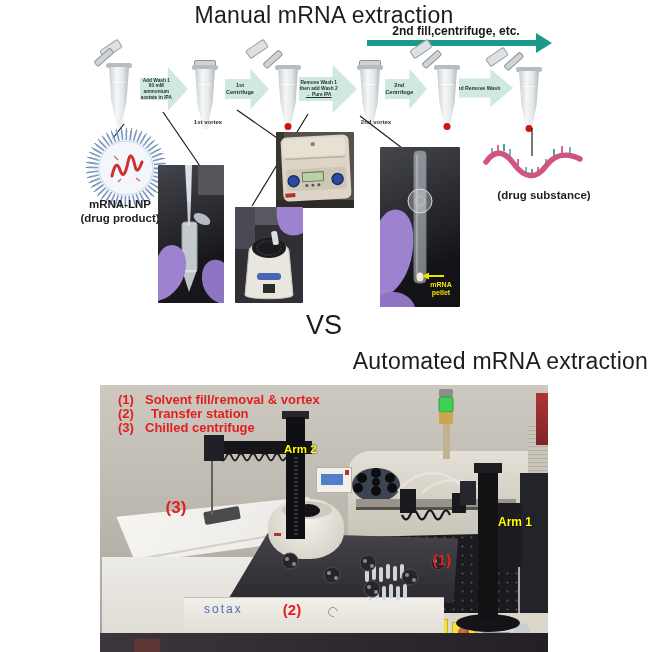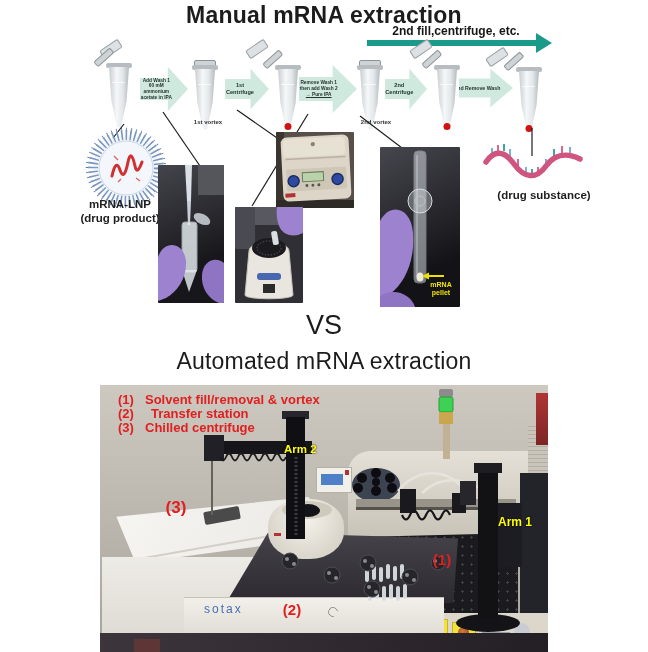--- a/index.html
+++ b/index.html
@@ -52,21 +52,21 @@
   .brand{color:#4a6fb5;font-weight:400;font-size:12px;letter-spacing:2px;text-align:center;}
   .panel-symbol{width:8px;height:8px;border:1.6px solid #8b8b90;border-right-color:transparent;border-radius:50%;transform:rotate(35deg);}
   .vent{background:repeating-linear-gradient(180deg,#c9c5bb 0 3px,#b3afa5 3px 4px);}
   .holes{background-image:radial-gradient(circle,#3f3f46 1px,transparent 1.4px);background-size:9px 9px;}
 </style>
 </head>
 <body>
 
 <div id="fig">
 
-  <div class="abs big-title" style="top:2px;left:0;font-weight:bold;">Manual mRNA extraction</div>
+  <div class="abs big-title" style="top:2px;left:0;">Manual mRNA extraction</div>
 
   <div class="abs wash-label" style="left:360px;top:24px;width:192px;text-align:center;">2nd fill,centrifuge, etc.</div>
   <div class="abs wash-line" style="left:367px;top:40px;width:170px;"></div>
   <div class="abs wash-head" style="left:536px;top:33px;"></div>
 
   <div class="abs pip" style="left:100px;top:44px;"></div>
   <div class="abs pip" style="left:246px;top:44px;"></div>
   <div class="abs pip" style="left:410px;top:44px;"></div>
   <div class="abs pip" style="left:486px;top:52px;"></div>
 
@@ -246,21 +246,21 @@
       <path d="M0,74 C10,55 31,60 33,86 C35,112 26,135 10,147 L0,151 Z" fill="#9d82cf"></path>
       <path d="M0,149 C14,140 31,147 35,160 L0,160 Z" fill="#8f74c4"></path>
       <ellipse cx="40" cy="130" rx="3.5" ry="4.5" fill="#efe9db"></ellipse>
       <line x1="64" y1="129" x2="49" y2="129" stroke="#ece400" stroke-width="2"></line>
       <polygon points="49,125.5 42,129 49,132.5" fill="#ece400"></polygon>
     </svg>
     <div class="pellet-note" style="left:44px;top:134px;width:34px;">mRNA pellet</div>
   </div>
 
   <div class="abs vs" style="top:310px;left:0;">VS</div>
-  <div class="abs big-title" style="top:348px;left:0;">Automated mRNA extraction</div>
+  <div class="abs big-title" style="top:348px;left:0;text-align:right;">Automated mRNA extraction</div>
 
   <div id="auto-photo" class="abs" style="left:100px;top:385px;width:448px;height:267px;">
 
     <div class="abs" style="left:248px;top:66px;width:200px;height:96px;border-radius:22px 22px 0 0;background:linear-gradient(180deg,#e4e0d7 0%,#d2cdc2 60%,#c6c1b5 100%);"></div>
     <div class="abs vent" style="left:428px;top:38px;width:20px;height:58px;"></div>
     <div class="abs" style="left:436px;top:8px;width:12px;height:52px;background:linear-gradient(180deg,#b03434,#7c2626);"></div>
     <div class="abs" style="left:420px;top:88px;width:28px;height:144px;background:#23232a;"></div>
 
     <div class="abs holes" style="left:250px;top:148px;width:168px;height:84px;background-color:#1b1b1f;clip-path:polygon(0 5%,100% 0,100% 100%,0 100%);"></div>
     <div class="abs" style="left:256px;top:166px;width:68px;height:60px;background:#0b0b0e;"></div>

